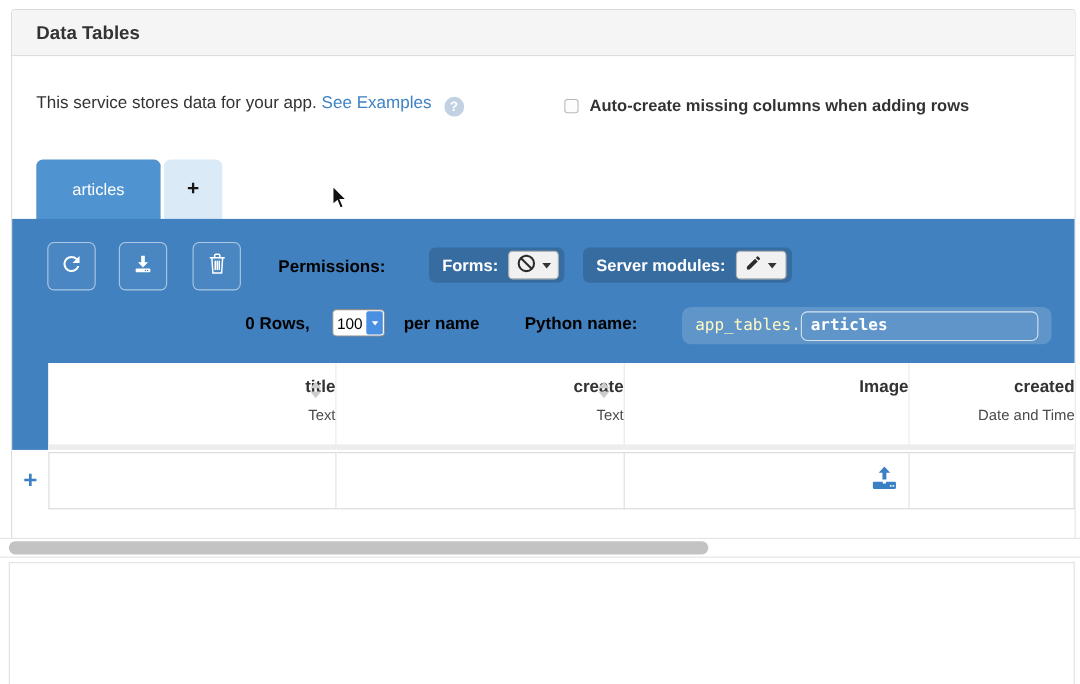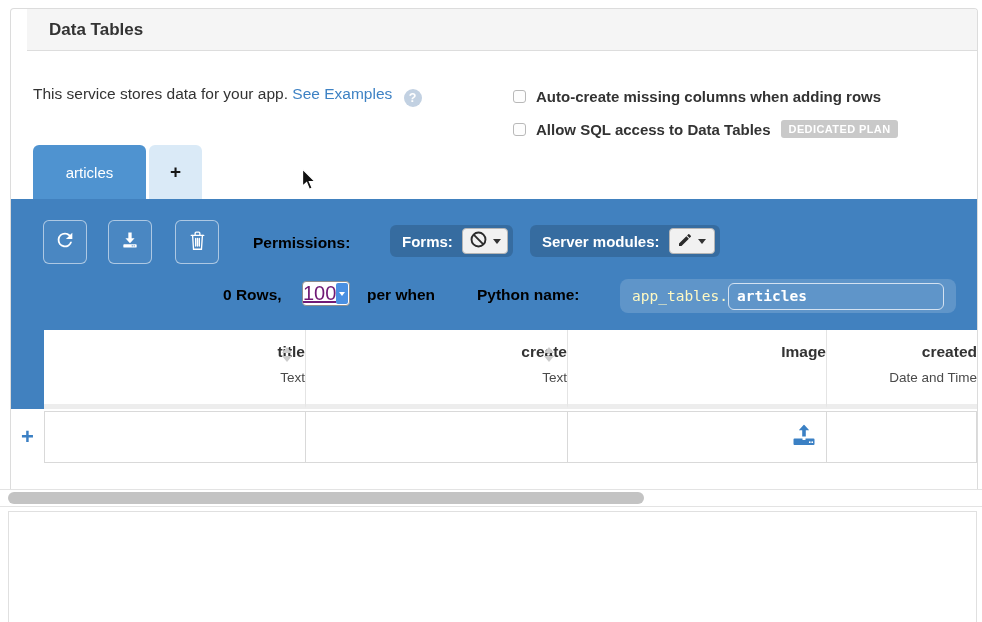--- a/index.html
+++ b/index.html
@@ -10,21 +10,21 @@
     background: #ffffff;
     overflow: hidden;
     color: #333;
   }
   
   .card {
     position: absolute; left: 10px; top: 8px;
     width: 968px; height: 481px;
     border: 1px solid #dcdcdc; border-bottom: none;
     border-radius: 4px 4px 0 0;
-    background: #fff; overflow: hidden; padding-left: 16px;
+    background: #fff; overflow: hidden;
   }
   .card-title {
     height: 42px; background: #f5f5f5; border-bottom: 1px solid #ddd;
     display: flex; align-items: center; padding-left: 22px;
     font-weight: bold; font-size: 17px; color: #333;
   }
   
   .intro { position: absolute; left: 22px; top: 76px; font-size: 15.5px; color: #333; }
   .link { color: #3e82c4; cursor: pointer; text-decoration: none; }
   .help-icon {
@@ -79,21 +79,21 @@
   }
   .caret-dark {
     width: 0; height: 0; border-left: 4px solid transparent;
     border-right: 4px solid transparent; border-top: 5px solid #333;
   }
   .select {
     position: absolute; left: 291px; top: 82px; width: 48px; height: 25px;
     background: #fff; border: 1px solid #8e8e8e; border-radius: 4px;
     display: flex; align-items: center; cursor: pointer; overflow: hidden;
   }
-  .select-value { flex: 1; text-align: center; font-size: 20px; color: #701a75; text-decoration: underline; }
+  .select-value { flex: 1; text-align: center; font-size: 14px; color: #000000; }
   .select-caret {
     width: 15px; height: 21px; margin-right: 1px; border-radius: 2px;
     background: #4a90e2; display: flex; align-items: center; justify-content: center;
   }
   .caret-white {
     width: 0; height: 0; border-left: 3.5px solid transparent;
     border-right: 3.5px solid transparent; border-top: 4.5px solid #fff;
   }
   .py-wrap {
     position: absolute; left: 609px; top: 80px; width: 336px; height: 34px;
@@ -159,25 +159,20 @@
 
   <div class="intro">
     <span>This service stores data for your app.</span>
     <a class="link">See Examples</a>
     <span class="help-icon">?</span>
   </div>
 
   <div class="opt-row r1">
     <span class="checkbox"></span>
     <span>Auto-create missing columns when adding rows</span>
-  </div>
-  <div class="opt-row r2">
-    <span class="checkbox"></span>
-    <span>Allow SQL access to Data Tables</span>
-    <span class="badge">DEDICATED PLAN</span>
   </div>
 
   <div class="tab tab-active">articles</div>
   <div class="tab tab-add">+</div>
 
   <div class="toolbar">
 
     <div class="tb-btn" style="left:32px">
       <span>
         <svg width="22" height="22" viewBox="0 0 24 24" fill="#fff">
@@ -235,21 +230,21 @@
 
     <div class="tb-label" style="left:212px; top:87px">0 Rows,</div>
 
     <div class="select">
       <span class="select-value">100</span>
       <span class="select-caret">
           <span class="caret-white"></span>
         </span>
     </div>
 
-    <div class="tb-label" style="left:356px; top:87px">per when</div>
+    <div class="tb-label" style="left:356px; top:87px">per name</div>
     <div class="tb-label" style="left:466px; top:87px">Python name:</div>
 
     <div class="py-wrap">
       <span class="py-prefix">app_tables.</span>
       <input class="py-input" type="text" value="articles" style="">
     </div>
   </div>
 
   <div class="grid-head">
     <div class="gutter-head"></div>

